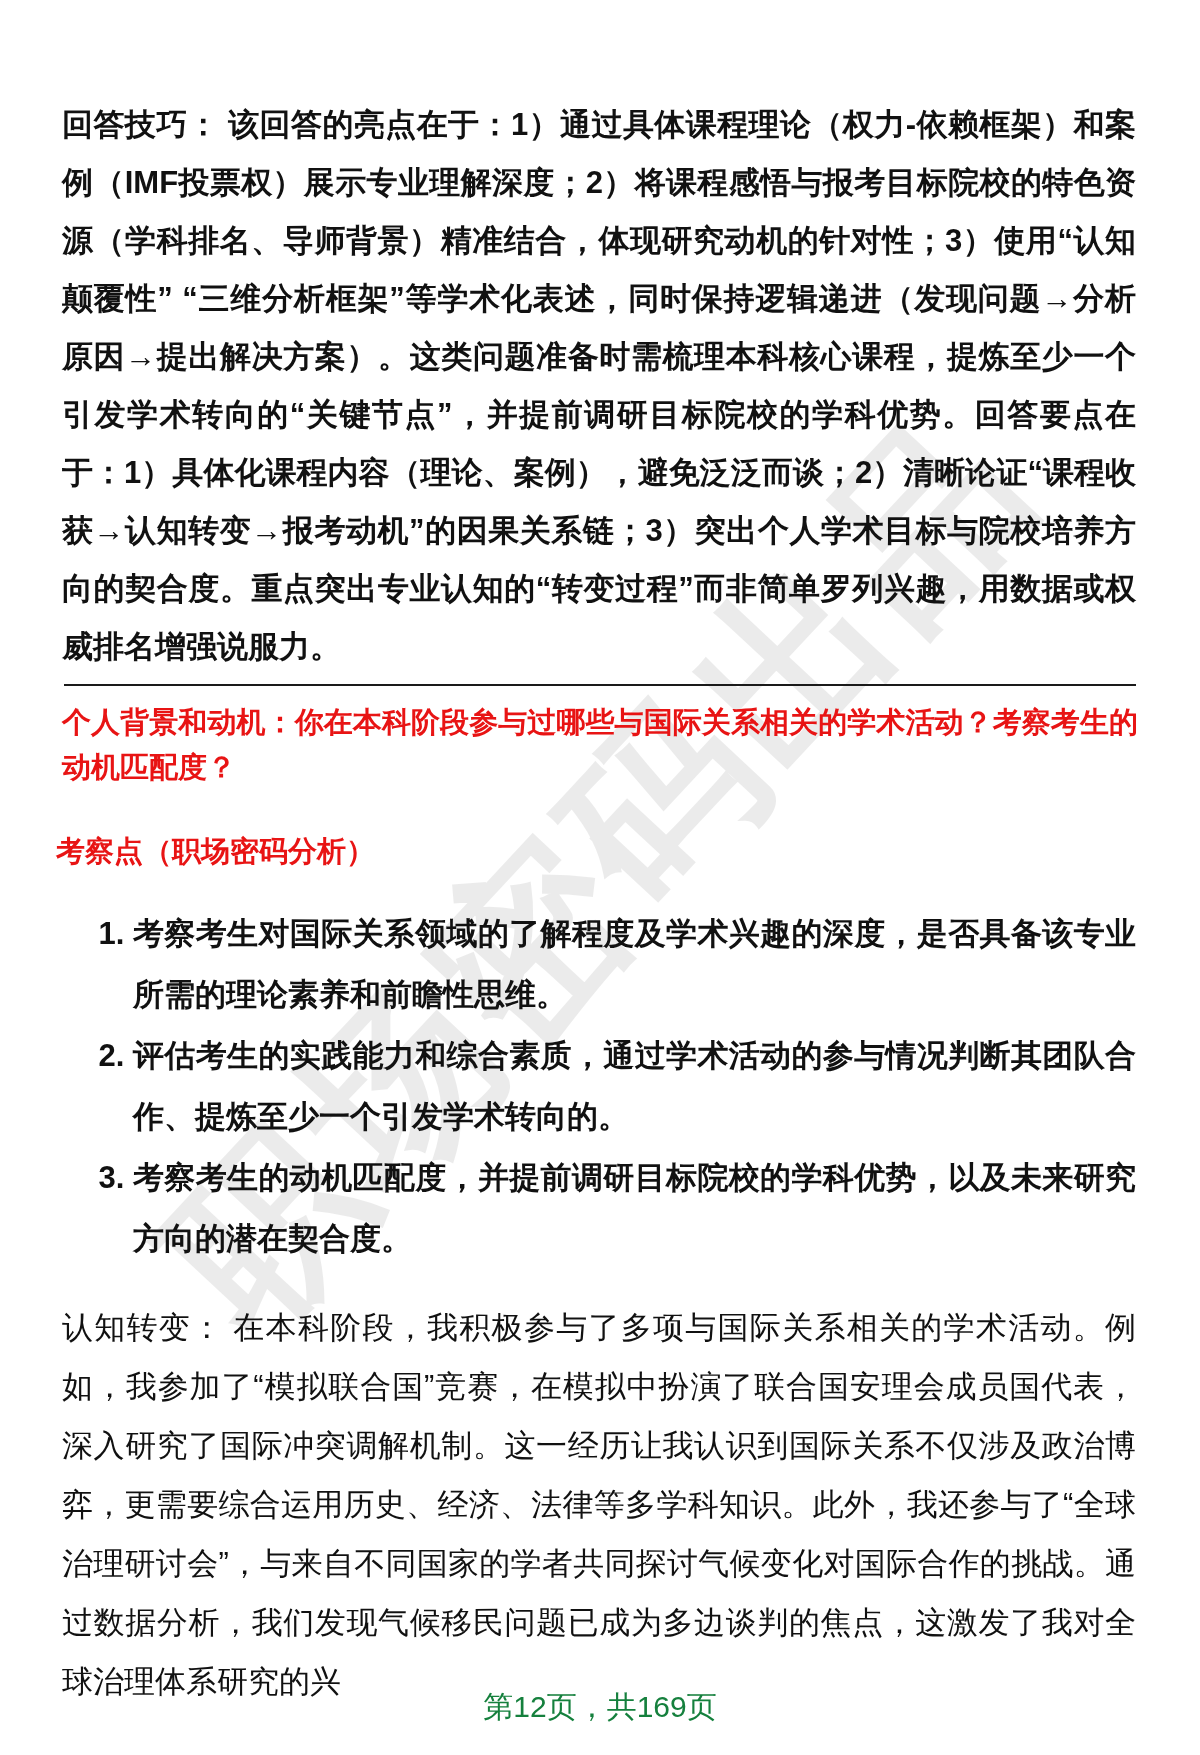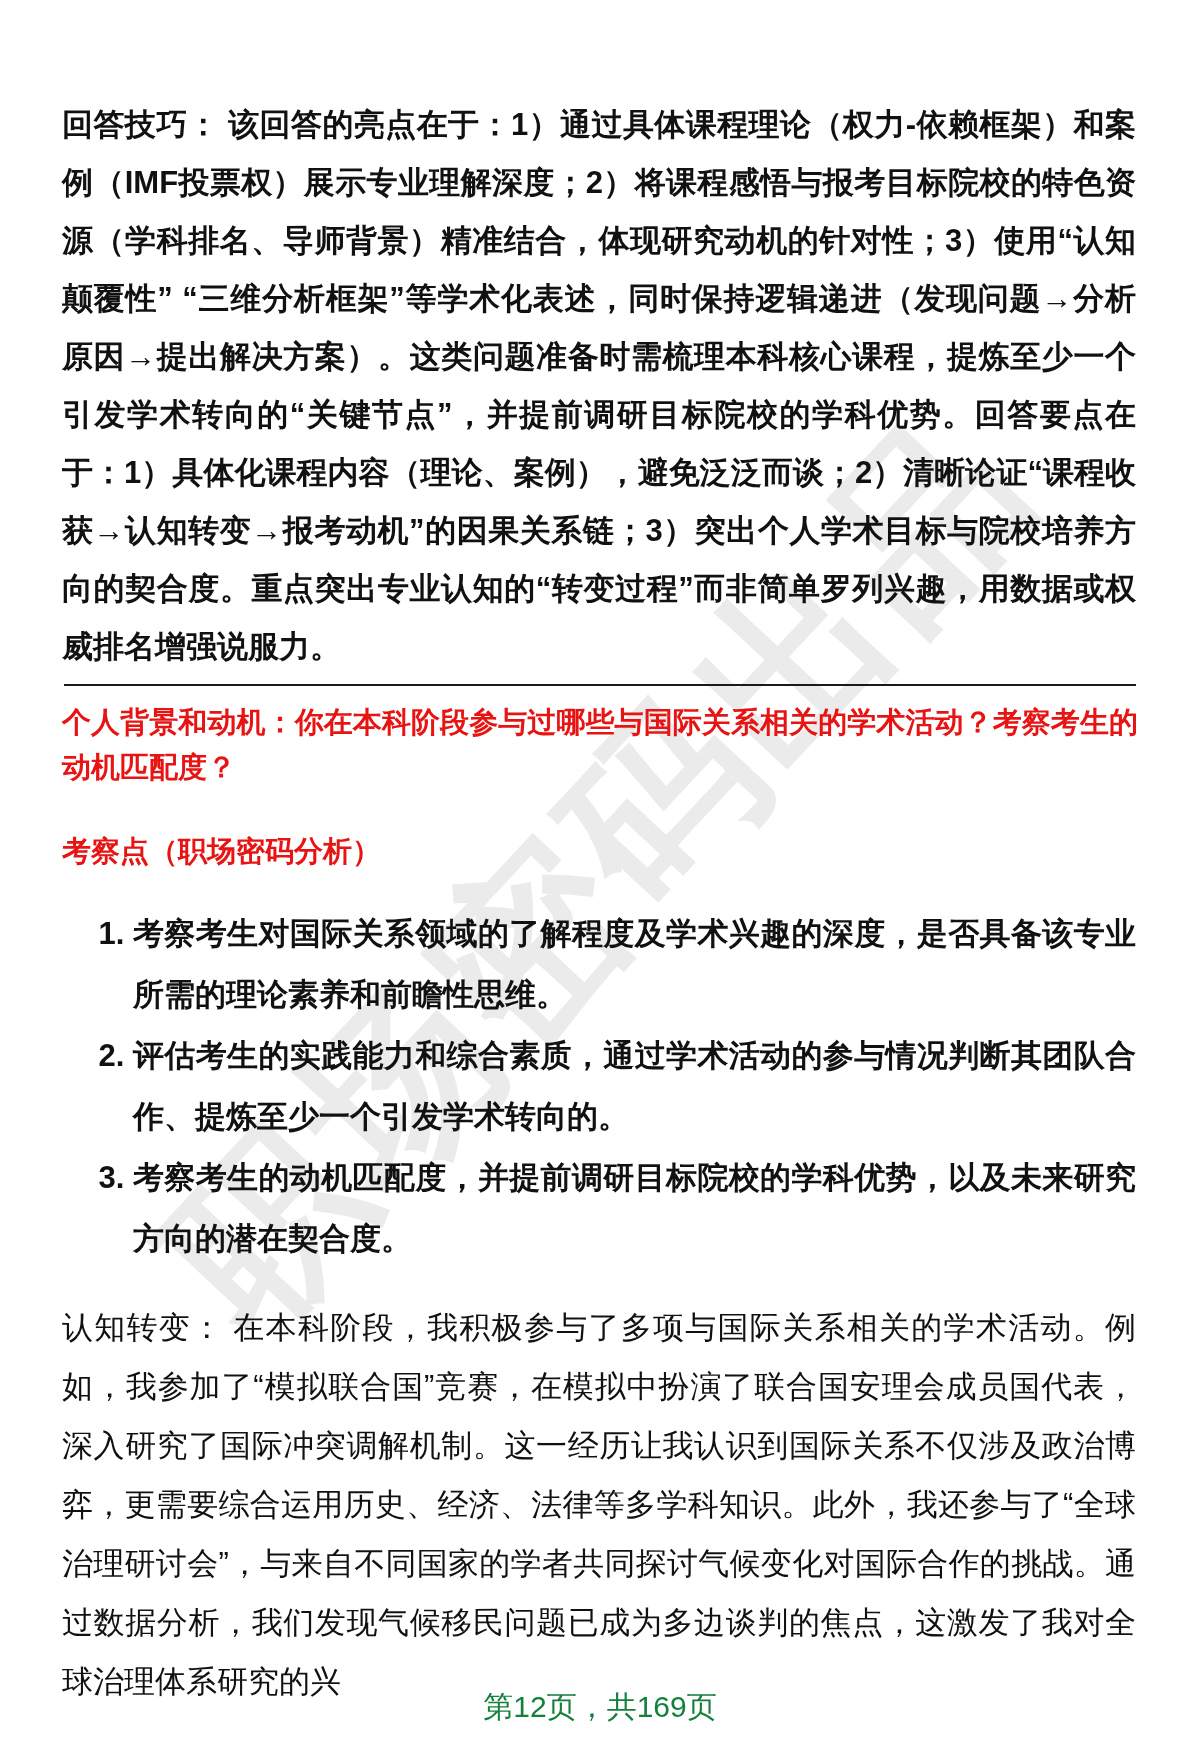--- a/index.html
+++ b/index.html
@@ -60,21 +60,21 @@
     top: 700px;
     font-size: 29px;
     line-height: 45px;
     font-weight: 700;
     color: #e81414;
     margin: 0;
     text-align: justify;
   }
   .exam-points-heading {
     position: absolute;
-    left: 62px;
+    left: 56px;
     right: 62px;
     top: 832px;
     font-size: 29px;
     line-height: 38px;
     font-weight: 700;
     color: #e81414;
     margin: 0;
   }
   .exam-points-list {
     position: absolute;

